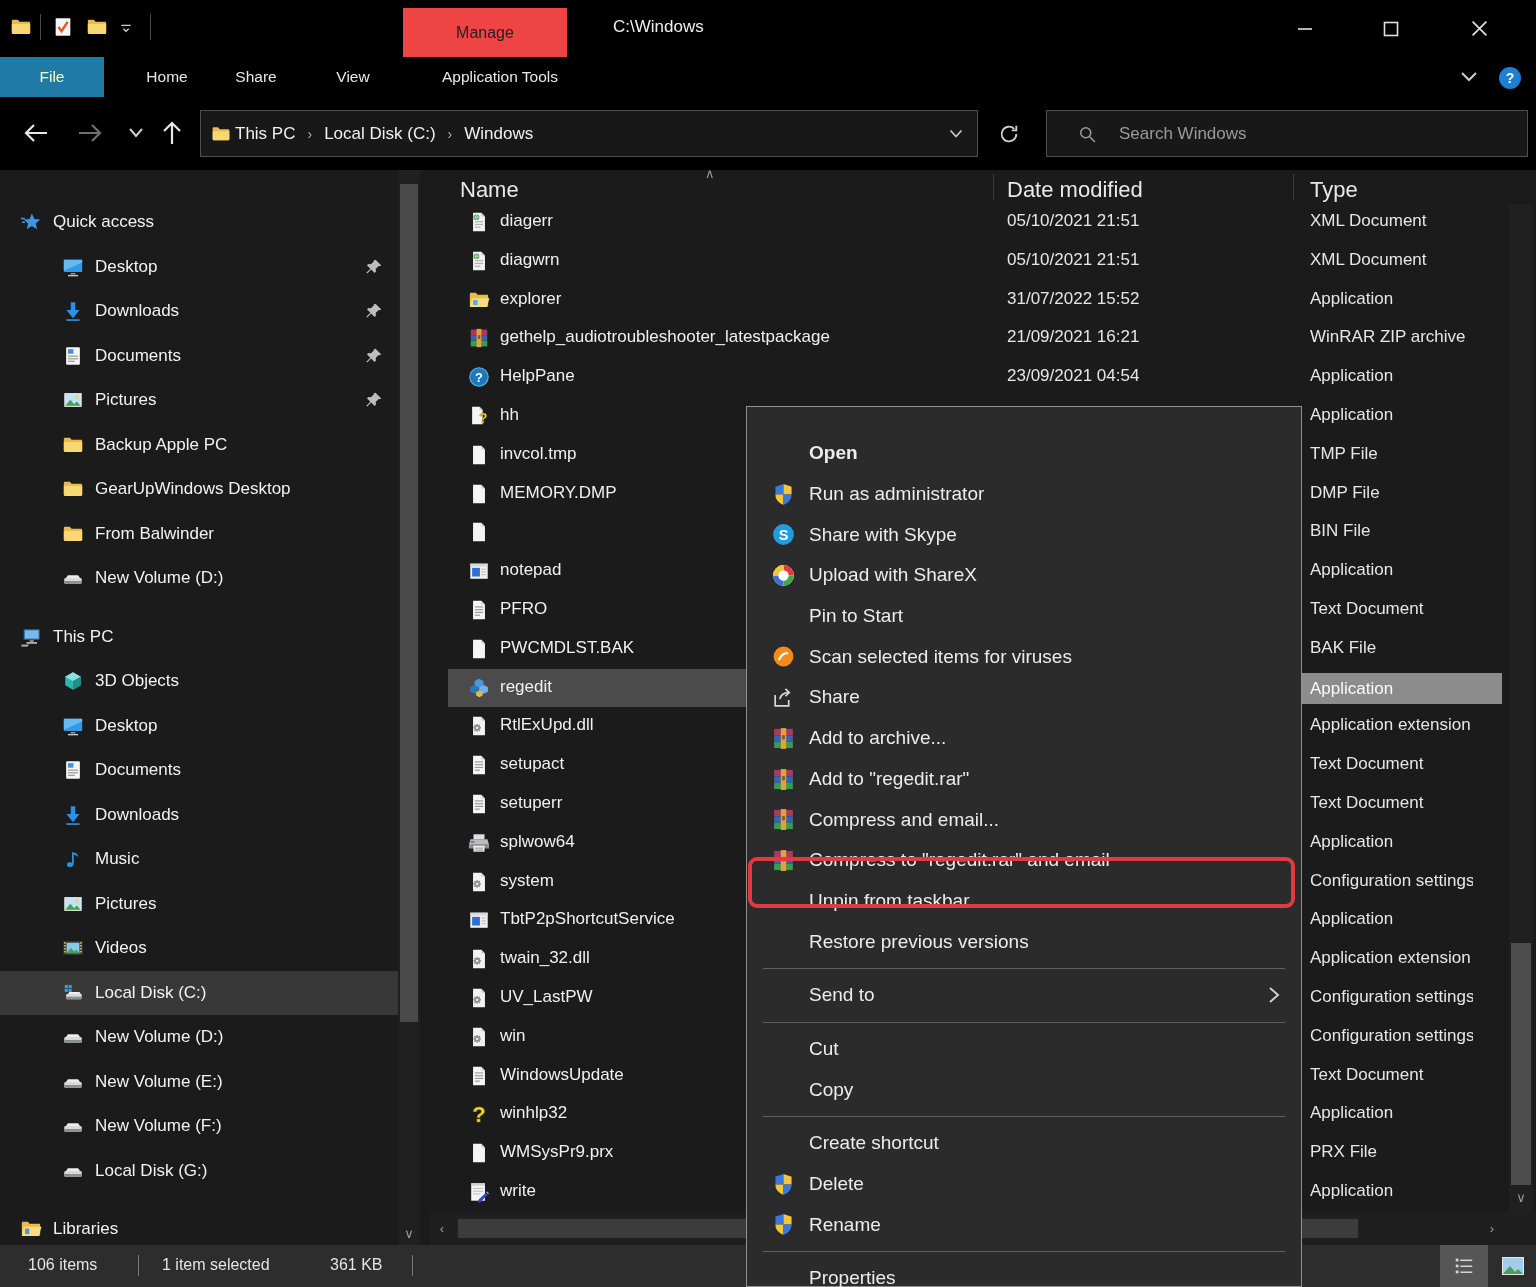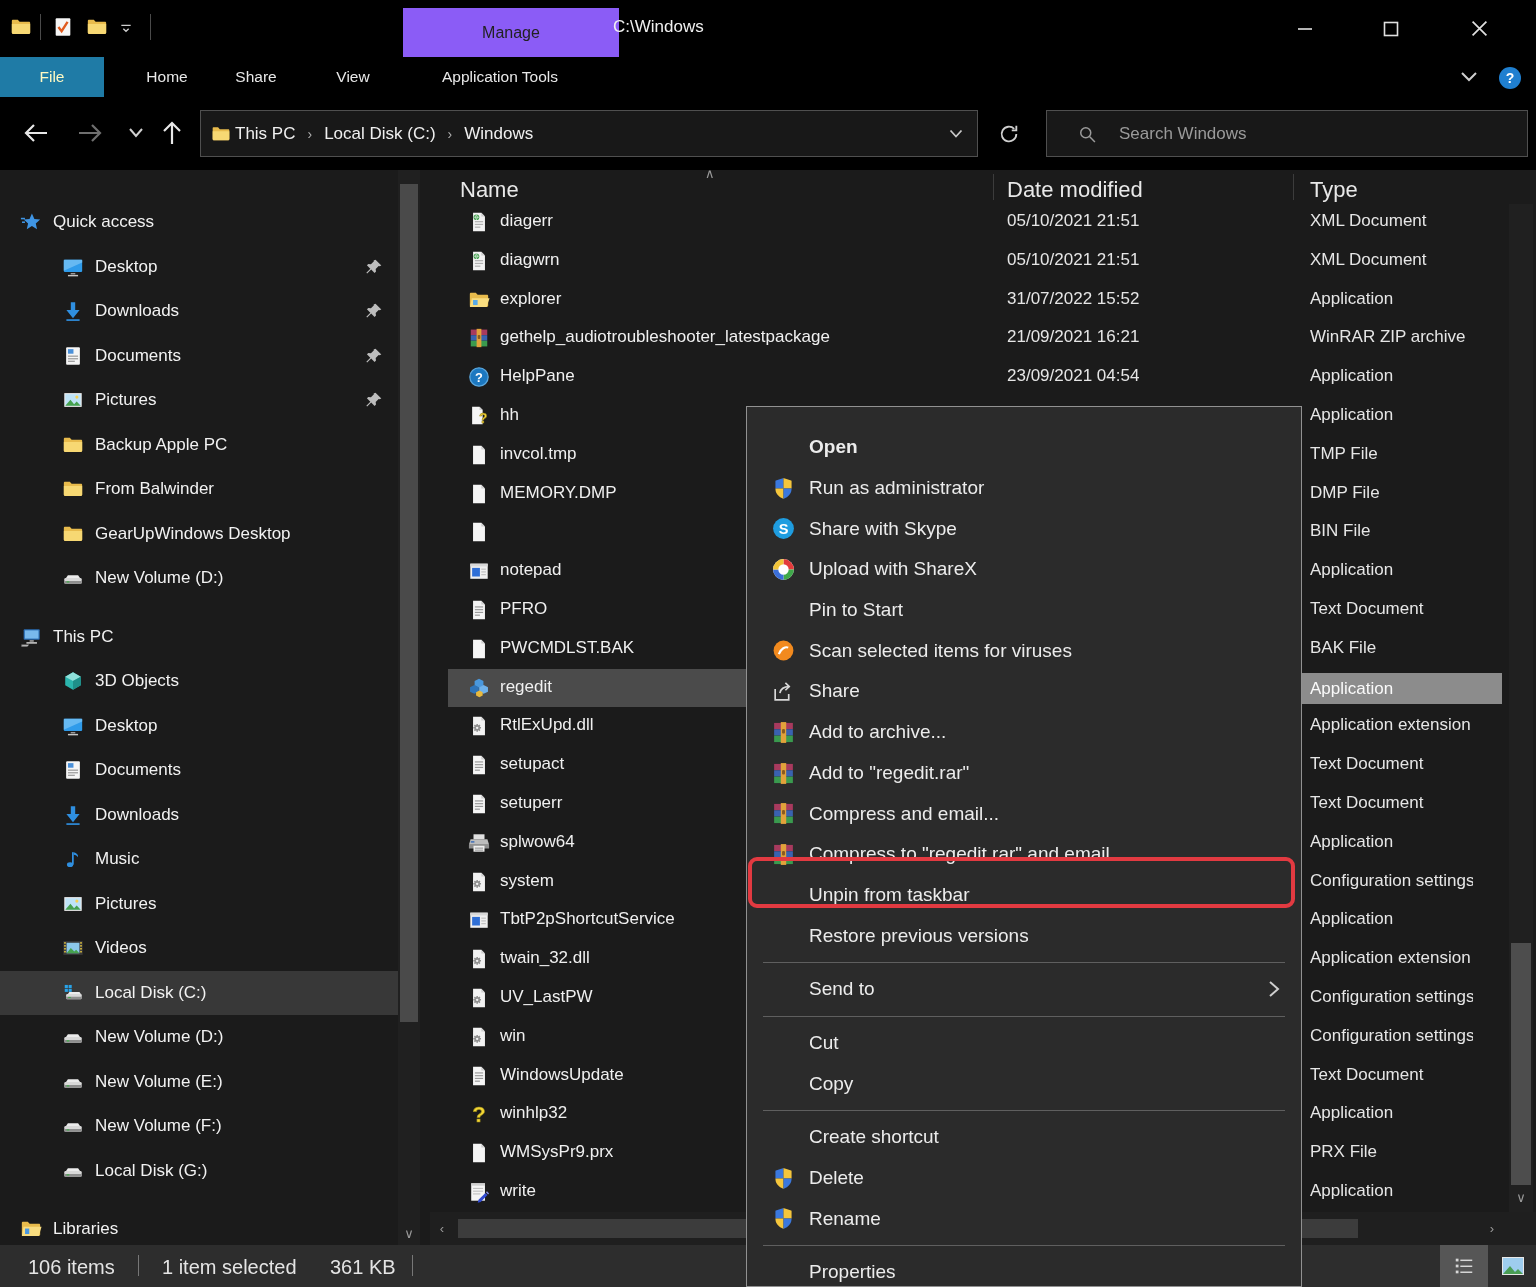--- a/index.html
+++ b/index.html
@@ -5,22 +5,22 @@
   * { margin:0; padding:0; box-sizing:border-box; }
   html,body { width:1536px; height:1287px; }
   body { position:relative; background:#1b1b1b; overflow:hidden;
          font-family:"Liberation Sans", sans-serif; color:#ededed; }
   svg { display:block; }
 
   
   #titlebar { position:absolute; left:0; top:0; width:1536px; height:57px; background:#000; }
   .qat-ico { position:absolute; top:16px; width:22px; height:22px; }
   .qat-sep { position:absolute; top:14px; width:1px; height:26px; background:#4a4a4a; }
-  #manage-tab { position:absolute; left:403px; top:8px; width:216px; height:49px;
-                background:#8b5cf6; color:#222; font-size:16px;
+  #manage-tab { position:absolute; left:403px; top:8px; width:164px; height:49px;
+                background:#ef4444; color:#222; font-size:16px;
                 display:flex; align-items:center; justify-content:center; }
   #win-title { position:absolute; left:613px; top:17px; font-size:17px; color:#f0f0f0; }
   .winctl { position:absolute; top:0; width:62px; height:57px; display:flex; align-items:center; justify-content:center; }
   #btn-min { left:1274px; } #btn-max { left:1360px; } #btn-close { left:1448px; }
 
   
   #tabrow { position:absolute; left:0; top:57px; width:1536px; height:40px; background:#000; }
   .tab { position:absolute; top:0; height:40px; display:flex; align-items:center; justify-content:center;
          font-size:15.5px; color:#e8e8e8; }
   .tab.active { background:#1f7ba6; color:#fef9c3; }
@@ -72,33 +72,33 @@
   .frow.sel { background:linear-gradient(to right, transparent 18px, #4b4b4b 18px, #4b4b4b 563px, transparent 563px); }
   .frow.sel .ftype { background:#8c8c8c; left:872px; padding-left:8px; width:200px; top:4px; height:31px; line-height:31px; color:#fafafa; }
   #vscroll { position:absolute; left:1079px; top:0; width:24px; height:1042px; background:#202020; }
   #vthumb { position:absolute; left:2px; top:773px; width:20px; height:242px; background:#4d4d4d; }
   #hscroll { position:absolute; left:430px; top:1212px; width:1076px; height:33px; background:#1f1f1f; }
   #hthumb { position:absolute; left:28px; top:7px; width:900px; height:19px; background:#3c3c3c; }
   #hcorner { position:absolute; left:1506px; top:1212px; width:30px; height:33px; background:#1f1f1f; }
 
   
   #ctxmenu { position:absolute; left:746px; top:406px; width:556px; height:881px;
-             background:#2b2b2b; border:1px solid #919191; z-index:20; padding-top:20px; }
+             background:#2b2b2b; border:1px solid #919191; z-index:20; padding-top:26px; }
   .mi { height:40.7px; position:relative; display:flex; align-items:center;
         padding-left:62px; font-size:19px; color:#ececec; }
   .mi.bold { font-weight:bold; }
   .mico { position:absolute; left:24px; top:8px; width:25px; height:25px; }
   .msub { position:absolute; right:20px; top:8px; }
   .msep { height:1px; background:#5f5f5f; margin:6px 16px; }
   #annot { position:absolute; left:1px; top:450px; width:547px; height:51px;
            border:4px solid #e23a41; border-radius:9px; pointer-events:none; z-index:30; }
 
   
   #statusbar { position:absolute; left:0; top:1245px; width:1536px; height:42px; background:#2d2d2d; }
-  .stat { position:absolute; top:11px; font-size:20px; color:#e4e4e4; }
+  .stat { position:absolute; top:11px; font-size:16px; color:#e4e4e4; }
   .stat-div { position:absolute; top:10px; width:1px; height:21px; background:#777; }
   .viewbtn { position:absolute; top:0; width:48px; height:42px; display:flex; align-items:center; justify-content:center; }
   .viewbtn.active { background:#565656; }
 </style>
 </head>
 <body>
 
 <div id="titlebar">
   <span class="qat-ico" style="left:10px">
       <svg viewBox="0 0 24 24">
@@ -302,30 +302,30 @@
       </span>
       <span>Backup Apple PC</span>
     </div>
     <div class="side-item lvl1">
       <span class="sico">
         <svg viewBox="0 0 24 24">
           <path d="M2 5.2C2 4.5 2.6 4 3.3 4h5.2l2 2.3h10.2c.7 0 1.3.6 1.3 1.3V18c0 .8-.6 1.5-1.4 1.5H3.4C2.6 19.5 2 18.8 2 18V5.2z" fill="#e8bb4c"></path>
           <path d="M2 8.6h20V18c0 .8-.6 1.5-1.4 1.5H3.4C2.6 19.5 2 18.8 2 18V8.6z" fill="#f7d873"></path>
         </svg>
       </span>
-      <span>From Balwinder</span>
+      <span>GearUpWindows Desktop</span>
     </div>
     <div class="side-item lvl1">
       <span class="sico">
         <svg viewBox="0 0 24 24">
           <path d="M2 5.2C2 4.5 2.6 4 3.3 4h5.2l2 2.3h10.2c.7 0 1.3.6 1.3 1.3V18c0 .8-.6 1.5-1.4 1.5H3.4C2.6 19.5 2 18.8 2 18V5.2z" fill="#e8bb4c"></path>
           <path d="M2 8.6h20V18c0 .8-.6 1.5-1.4 1.5H3.4C2.6 19.5 2 18.8 2 18V8.6z" fill="#f7d873"></path>
         </svg>
       </span>
-      <span>GearUpWindows Desktop</span>
+      <span>From Balwinder</span>
     </div>
     <div class="side-item lvl1">
       <span class="sico">
         <svg viewBox="0 0 24 24">
           <path d="M4.2 12.2L6.4 9h11.2l2.2 3.2z" fill="#ececec"></path>
           <rect x="2.5" y="12" width="19" height="6.2" rx="1.4" fill="#d9d9d9"></rect>
           <path d="M2.5 15.2h19v1.6c0 .8-.6 1.4-1.4 1.4H3.9c-.8 0-1.4-.6-1.4-1.4z" fill="#8f8f8f"></path>
           <rect x="5" y="15.6" width="3" height="1.3" fill="#3fae49"></rect>
         </svg>
       </span>

